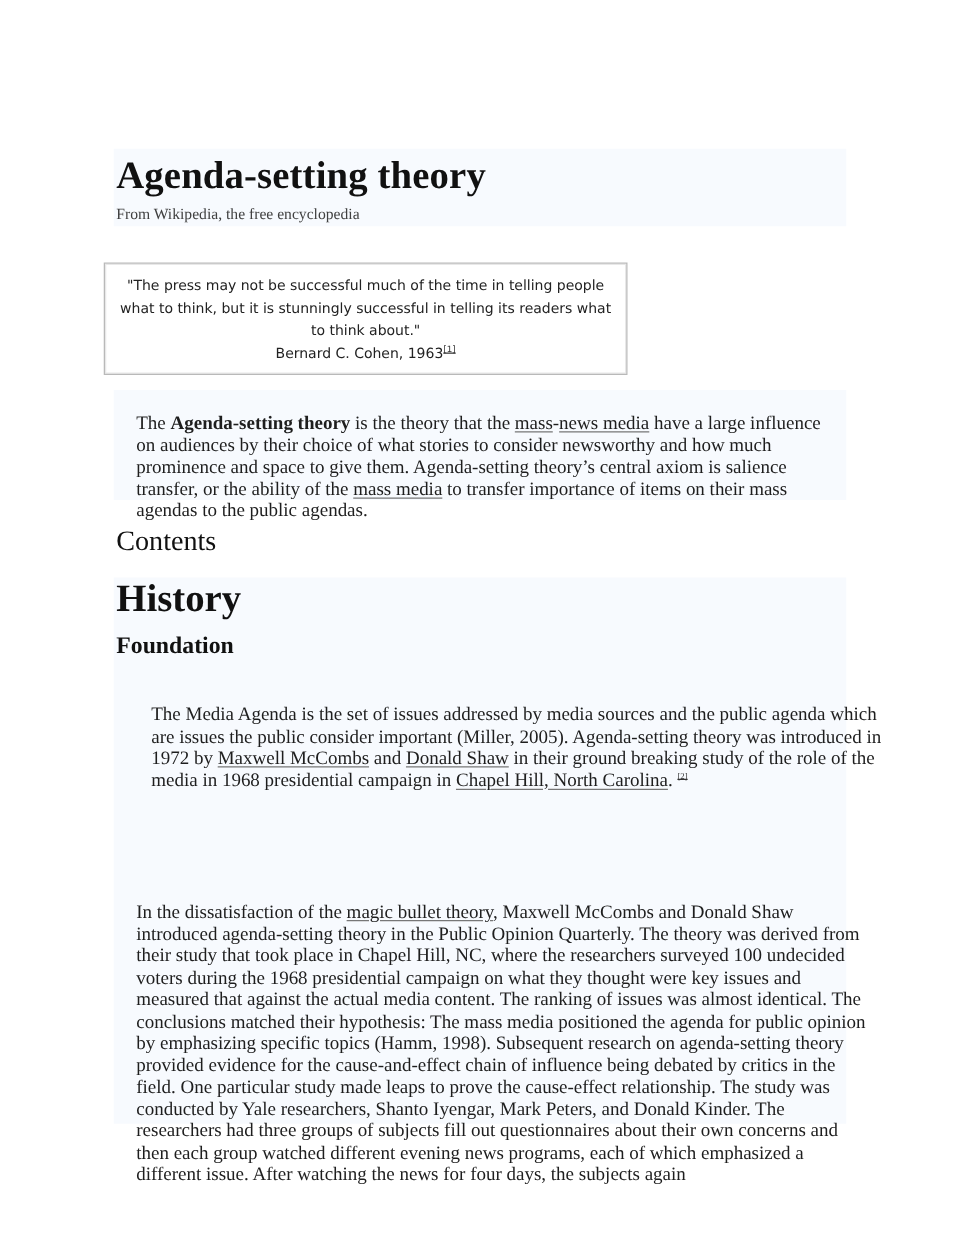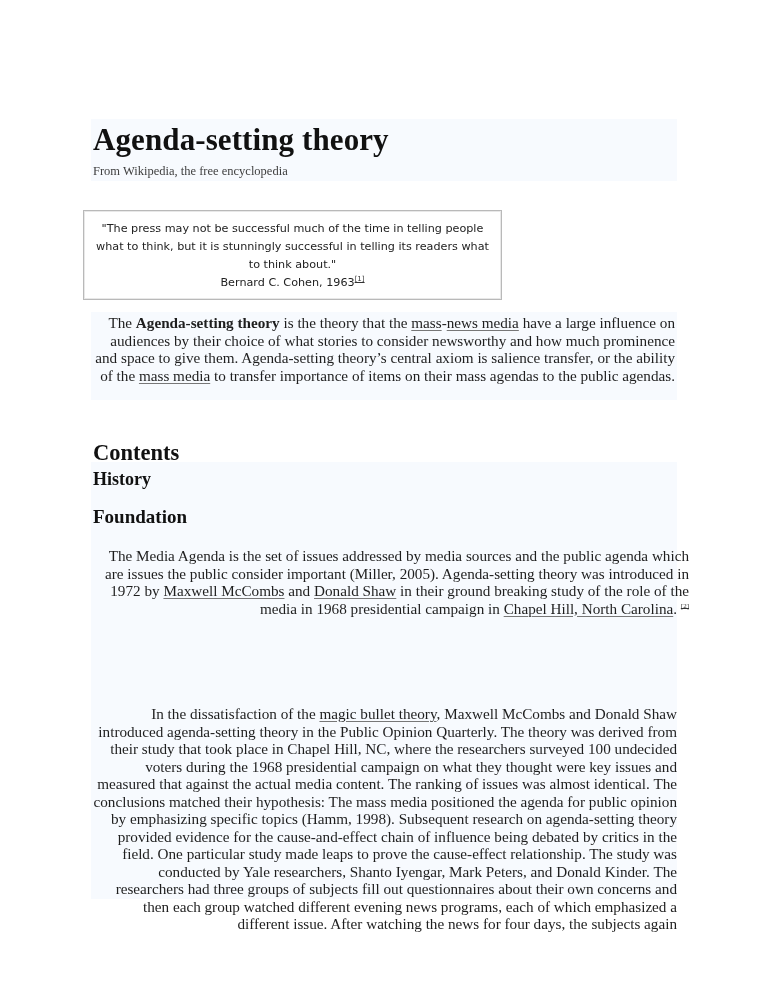--- a/index.html
+++ b/index.html
@@ -72,58 +72,57 @@
       margin-top: 0;
     }
     sup.ref {
       font-size: 7px;
       vertical-align: super;
       line-height: 0;
       text-decoration: underline;
       color: #333;
     }
     .para {
-      margin: 0;
+      margin: 16px;
       font-size: 15.2px;
       line-height: 17.5px;
       color: #1e1e1e;
-      text-align: right;
     }
     a.wl {
       color: #1e1e1e;
       text-decoration: underline;
       text-decoration-color: #777;
       text-underline-offset: 2px;
     }
     #intro-block {
       top: 312px;
       height: 88px;
       padding: 2px 2px 0 2px;
       box-sizing: border-box;
     }
     #contents-heading {
       position: absolute;
       left: 93px;
-      top: 440px;
+      top: 420px;
       margin: 0;
       font-size: 22.5px;
-      font-weight: bold;
+      font-weight: normal;
       line-height: 26px;
       color: #111;
     }
     #history-block {
       top: 462px;
       height: 437px;
     }
     #history-heading {
       position: absolute;
       left: 2px;
       top: 4px;
       margin: 0;
-      font-size: 18px;
+      font-size: 31px;
       font-weight: bold;
       line-height: 26px;
       color: #111;
     }
     #foundation-heading {
       position: absolute;
       left: 2px;
       top: 46px;
       margin: 0;
       font-size: 19px;

